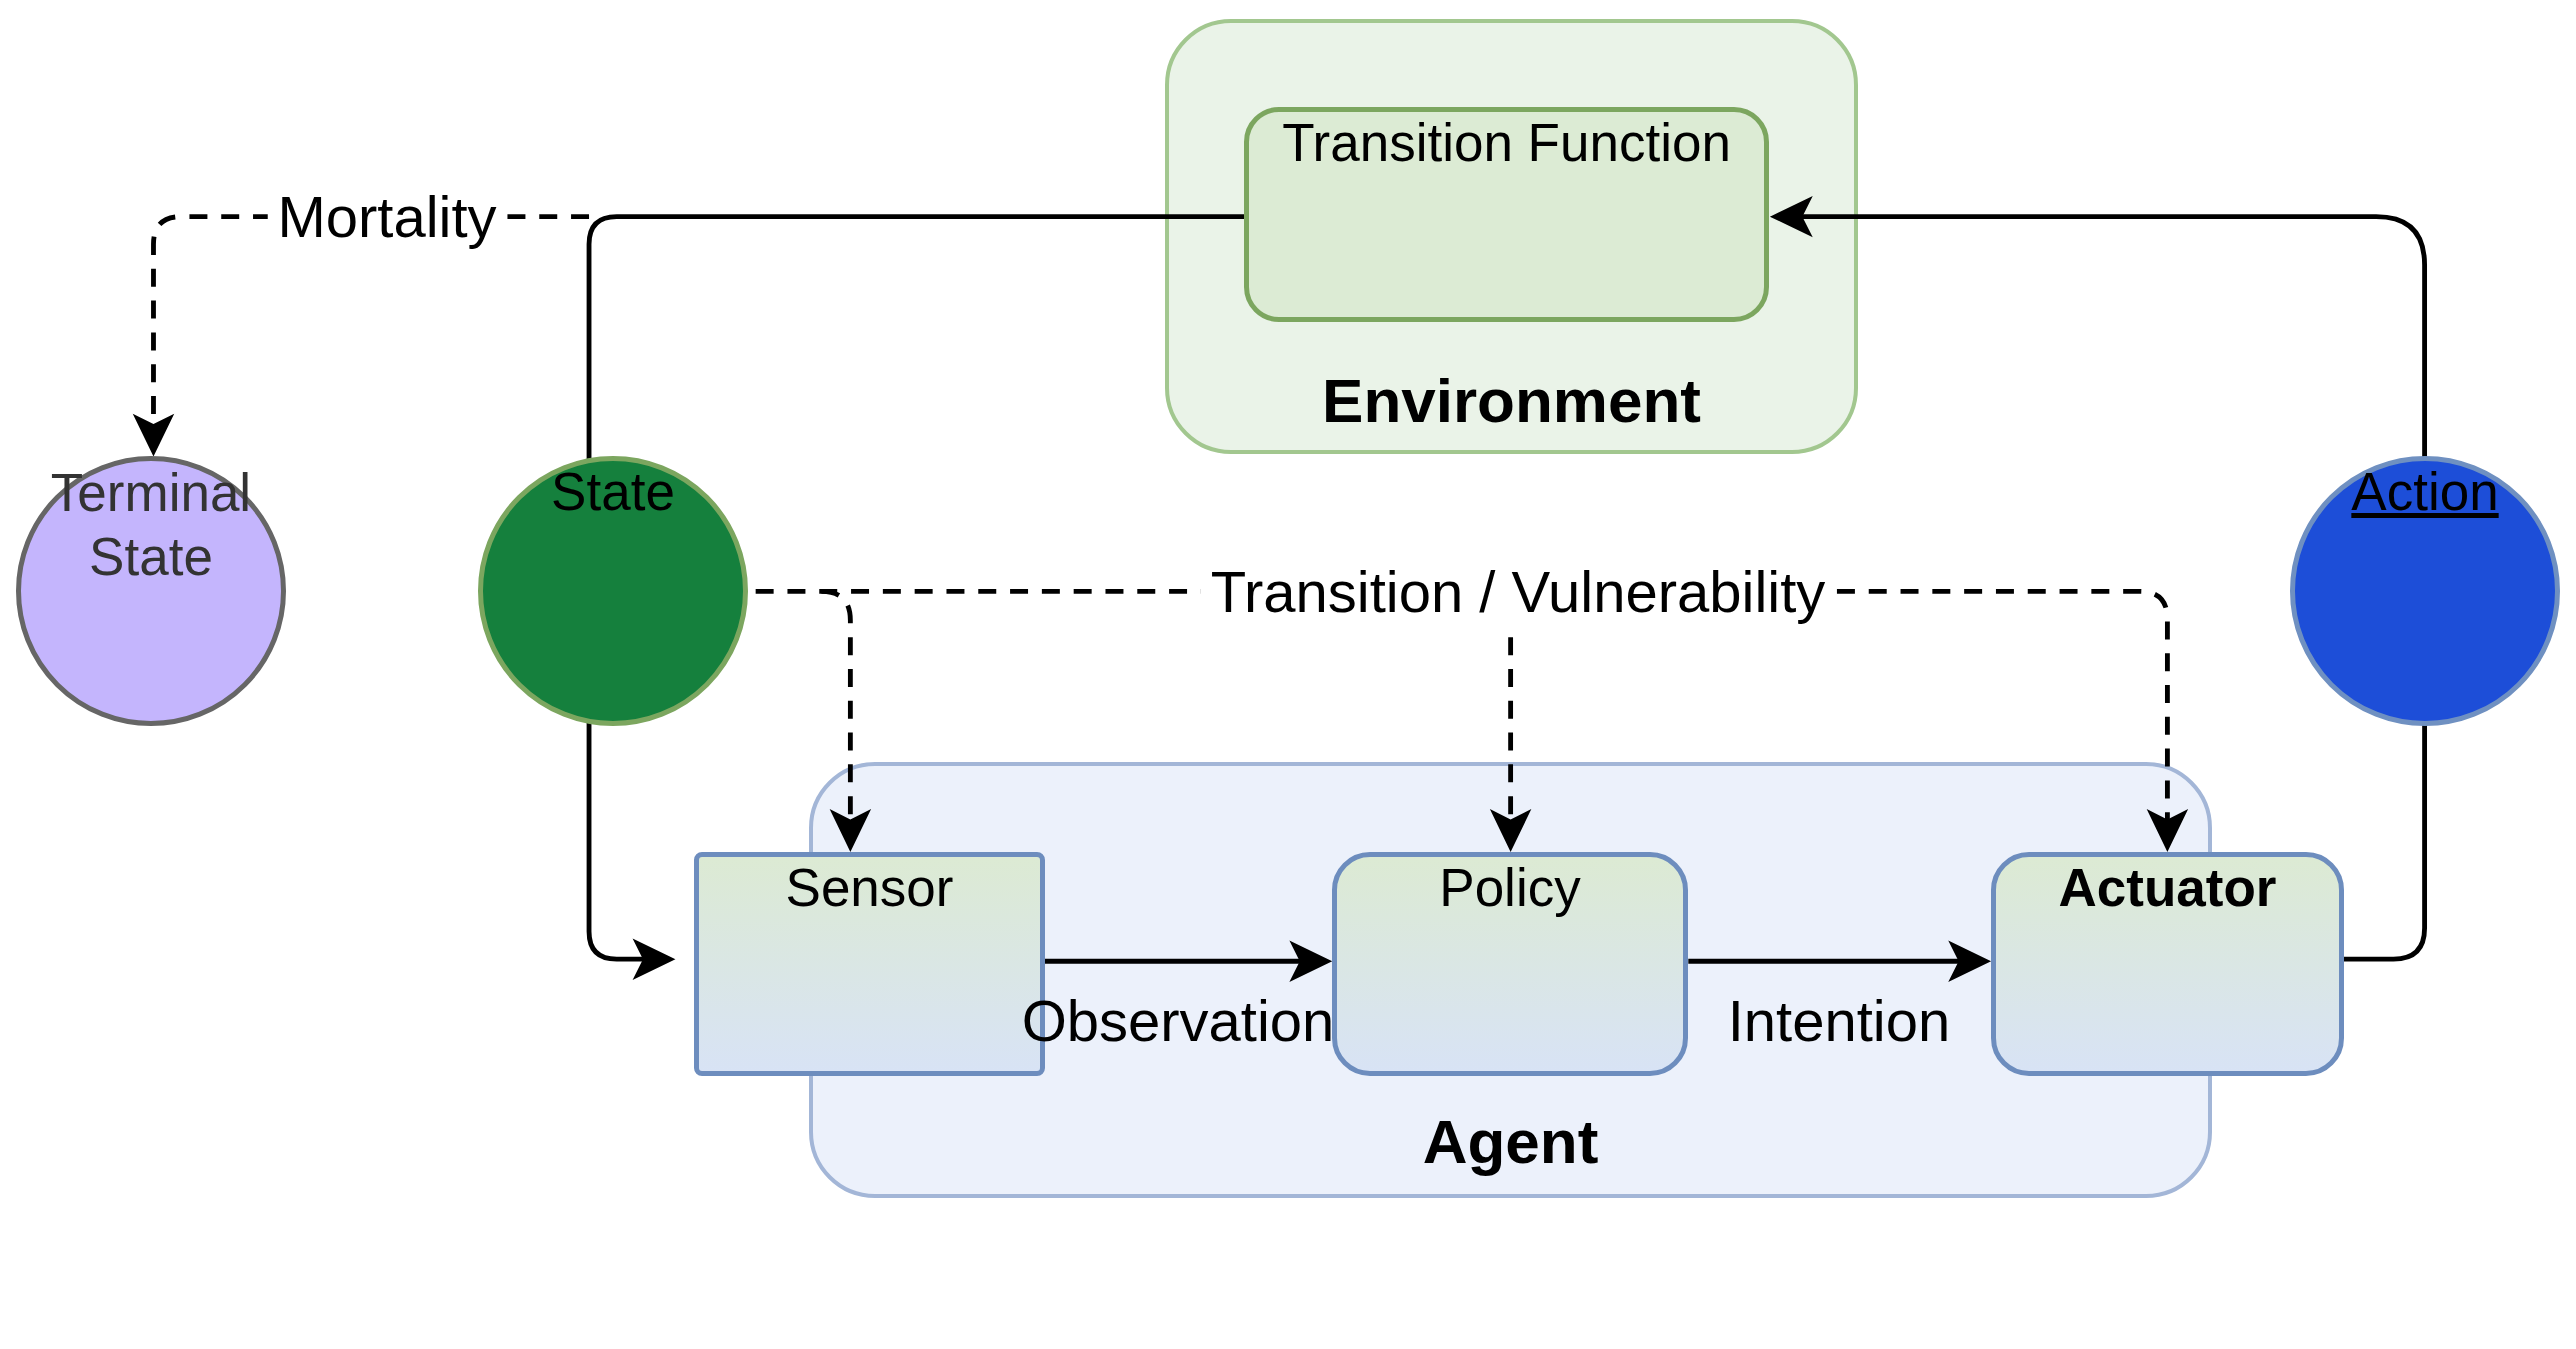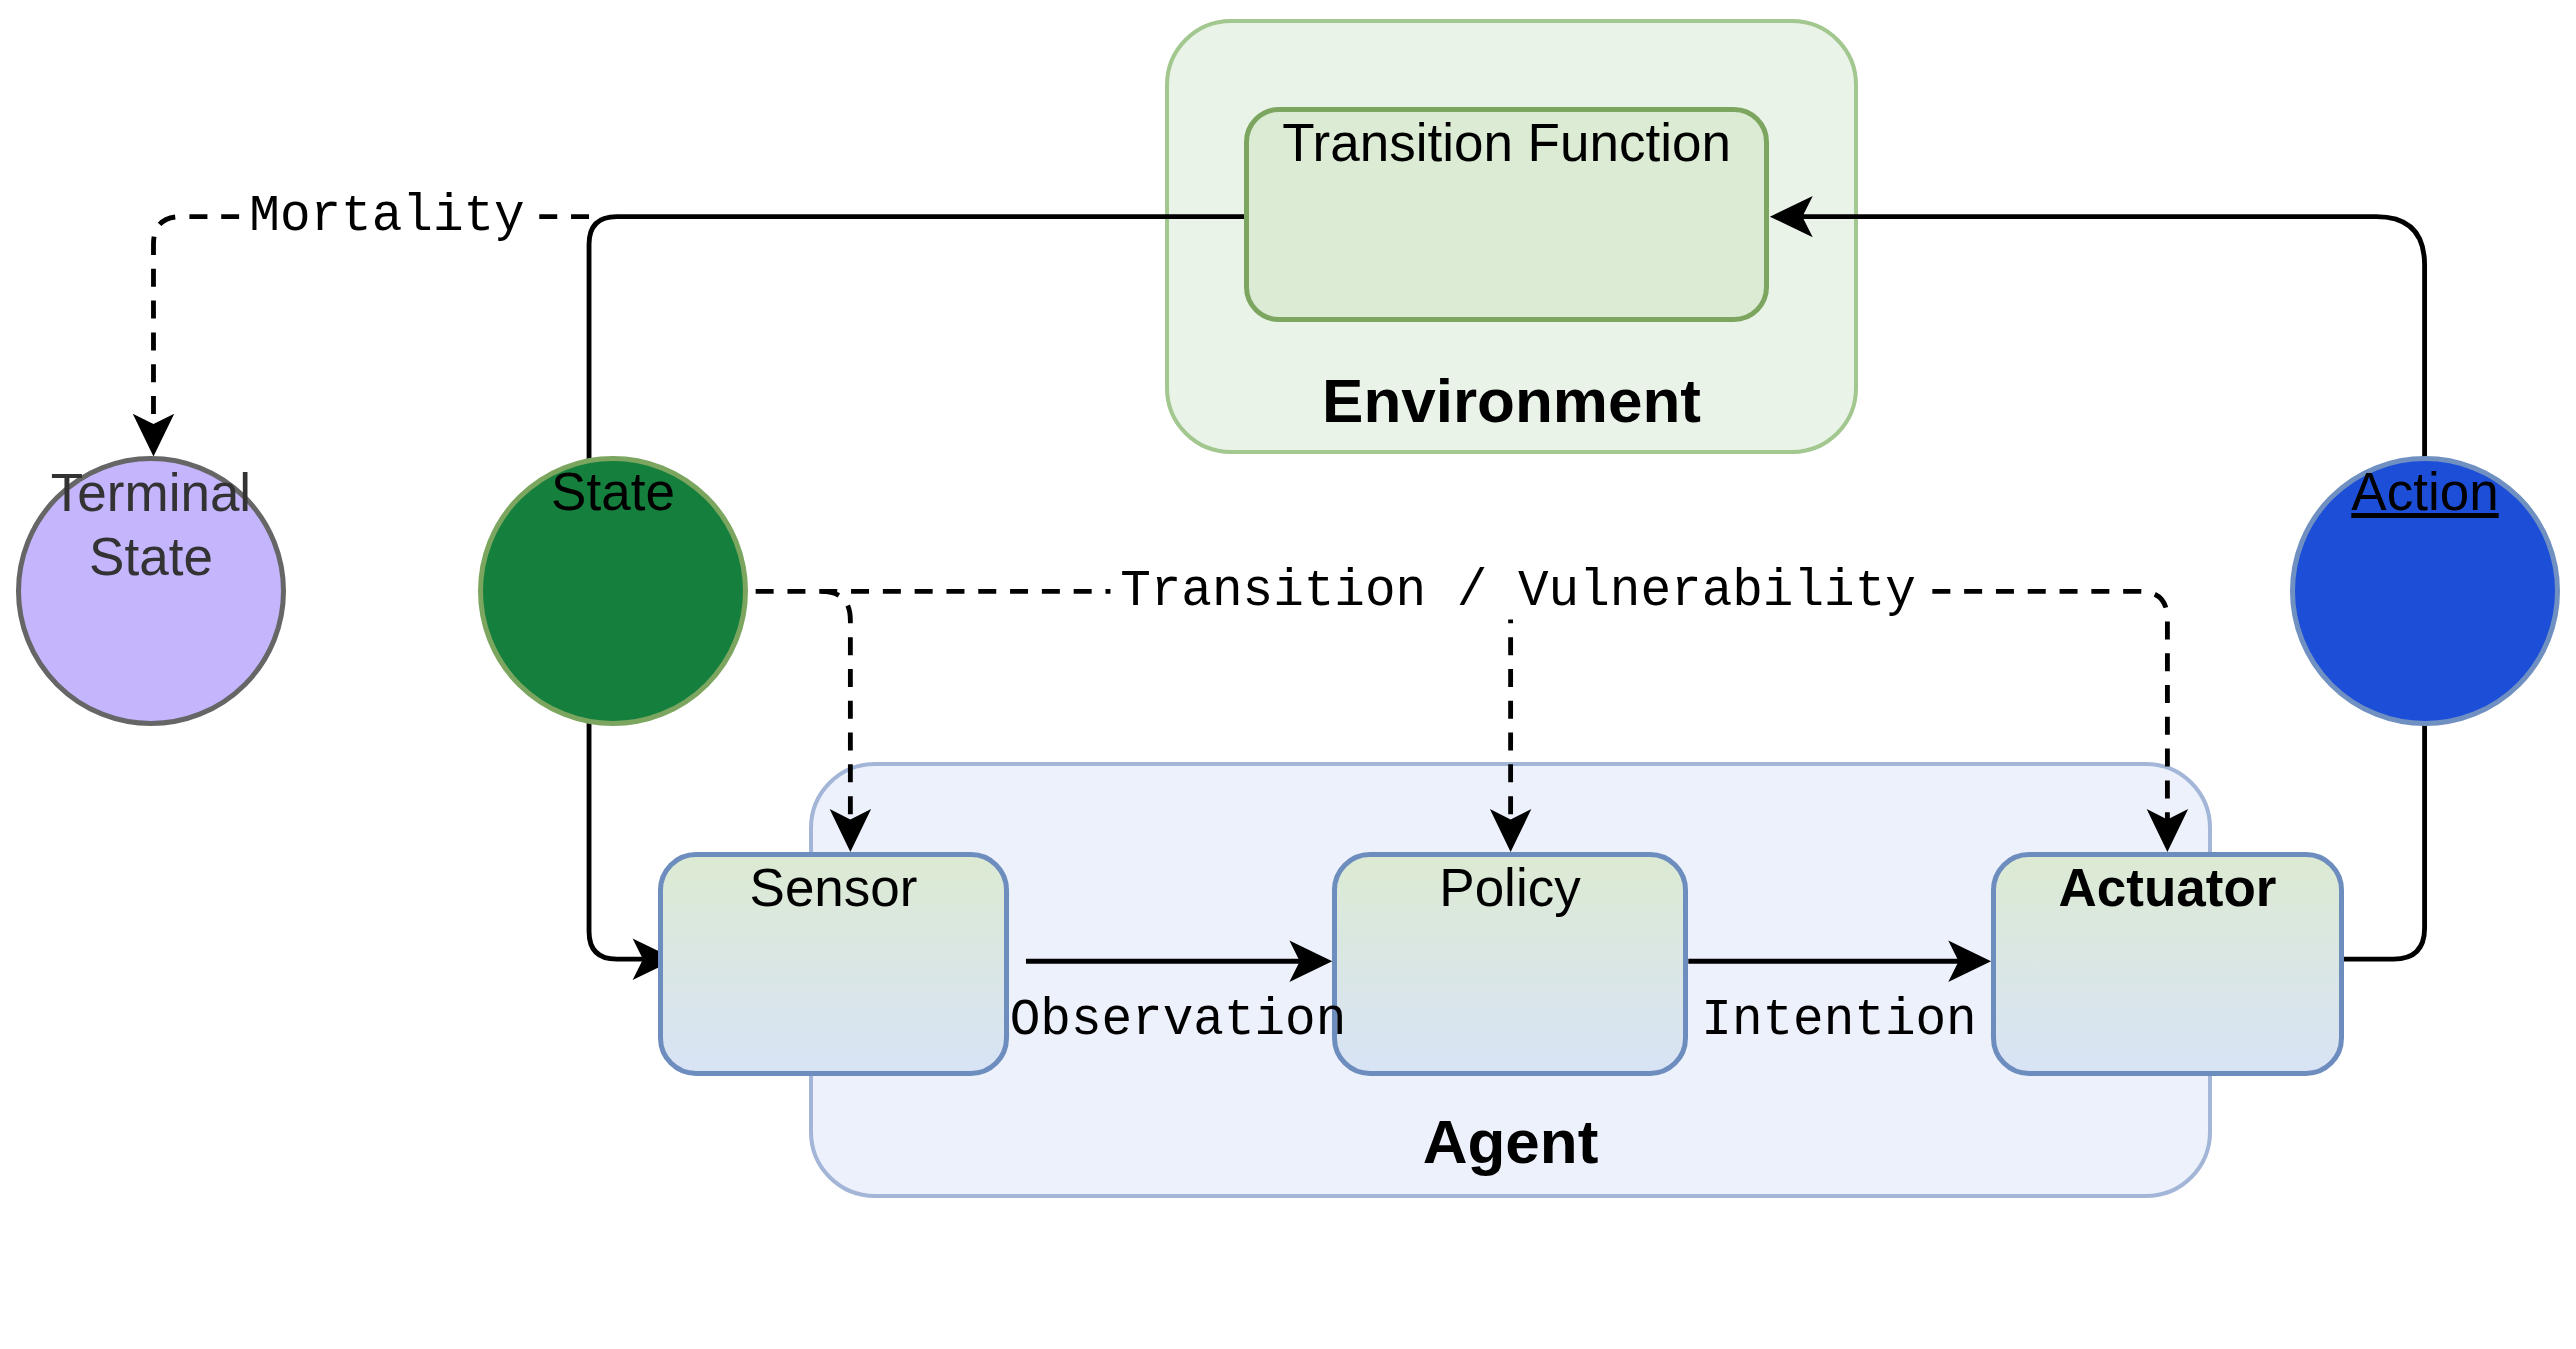--- a/index.html
+++ b/index.html
@@ -54,21 +54,21 @@
     background: #dcebd4;
     border: 5.5px solid #7ca65f;
     border-radius: 35px;
   }
   .agent-box {
     top: 852px; height: 224px;
     background: linear-gradient(180deg, #dcead3 0%, #d8e3f5 100%);
     border: 5.5px solid #6d8dbe;
     border-radius: 38px;
   }
-  .sensor-box   { left: 658px;  width: 351px; }
+  .sensor-box   { left: 694px;  width: 351px; border-radius: 8px; }
   .policy-box   { left: 1332px; width: 356px; }
   .actuator-box { left: 1991px; width: 353px; font-weight: bold; }
   .circle {
     width: 270px; height: 270px;
     border-radius: 50%;
     top: 456px;
   }
   .terminal-circle {
     left: 16px;
     background: #c4b5fd;
@@ -94,25 +94,24 @@
     font-size: 62px;
     font-weight: bold;
     color: #000;
     z-index: 3;
   }
   .env-label   { left: 1165px; top: 365px;  width: 693px; }
   .agent-label { left: 809px; top: 1106px; width: 1403px; }
   .edge-label {
     position: absolute;
     transform: translate(-50%, -50%);
-    font-size: 51px;
+    font-size: 58px;
     color: #000;
     white-space: nowrap;
     z-index: 3;
-    font-family: Liberation Mono, monospace;
   }
   .on-line { background: #ffffff; padding: 0 9.7px; }
   .mortality-label   { left: 387px;  top: 216px; }
   .sensitivity-label { left: 1518px; top: 591px; }
   .observation-label { left: 1178px; top: 1020px; }
   .intention-label   { left: 1839px; top: 1020px; }
 </style>
 </head>
 <body>
 

